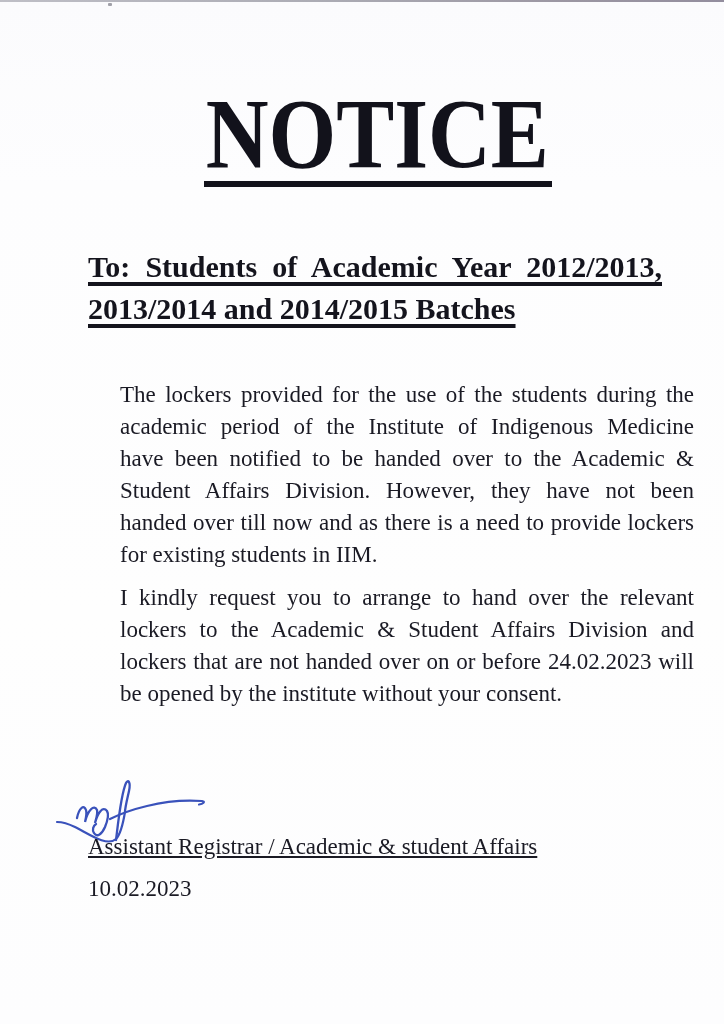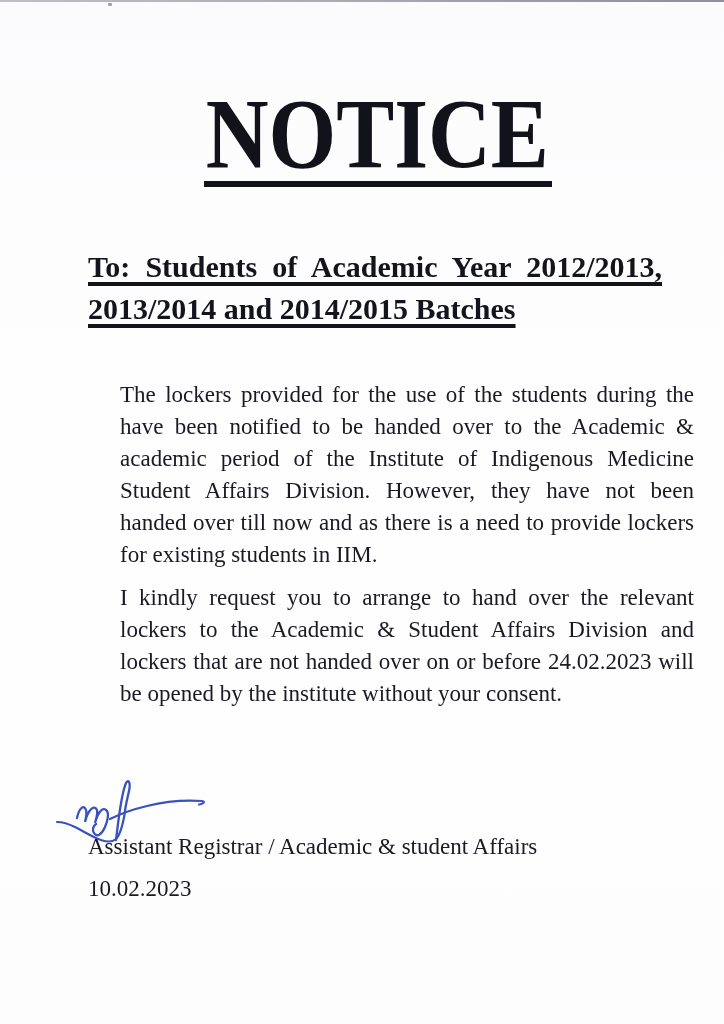--- a/index.html
+++ b/index.html
@@ -54,21 +54,21 @@
     position:absolute;left:88px;width:574px;
     font-size:23px;line-height:32px;color:#1a1a24;margin-left:32px;
   }
   .para-1{ top:379px; }
   .para-2{ top:582px; }
   .signature-svg{
     position:absolute;left:55px;top:772px;width:170px;height:78px;
   }
   .signer-title{
     position:absolute;left:88px;top:832px;
-    font-size:23px;line-height:30px;color:#1a1a24;
+    font-size:23px;line-height:30px;color:#1a1a24;text-decoration:underline;
   }
   .doc-date{
     position:absolute;left:88px;top:874px;
     font-size:23px;line-height:30px;color:#1a1a24;
   }
 </style>
 </head>
 <body>
 
 <div class="page">
@@ -81,22 +81,22 @@
   </div>
   <div class="title-underline"></div>
 
   <div class="recipient">
     <div class="line jl">To: Students of Academic Year 2012/2013,</div>
     <div class="line">2013/2014 and 2014/2015 Batches</div>
   </div>
 
   <div class="para para-1">
     <div class="jl">The lockers provided for the use of the students during the</div>
+    <div class="jl">academic period of the Institute of Indigenous Medicine</div>
     <div class="jl">have been notified to be handed over to the Academic &amp;</div>
-    <div class="jl">academic period of the Institute of Indigenous Medicine</div>
     <div class="jl">Student Affairs Division. However, they have not been</div>
     <div class="jl">handed over till now and as there is a need to provide lockers</div>
     <div>for existing students in IIM.</div>
   </div>
 
   <div class="para para-2">
     <div class="jl">I kindly request you to arrange to hand over the relevant</div>
     <div class="jl">lockers to the Academic &amp; Student Affairs Division and</div>
     <div class="jl">lockers that are not handed over on or before 24.02.2023 will</div>
     <div>be opened by the institute without your consent.</div>

